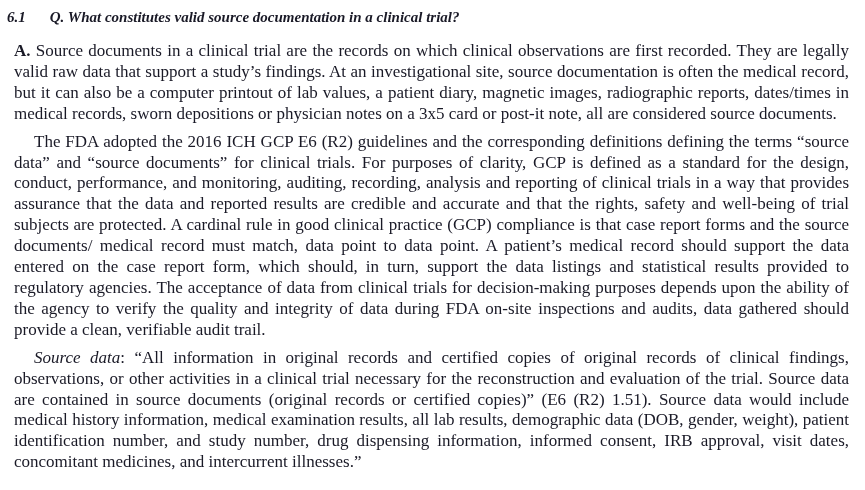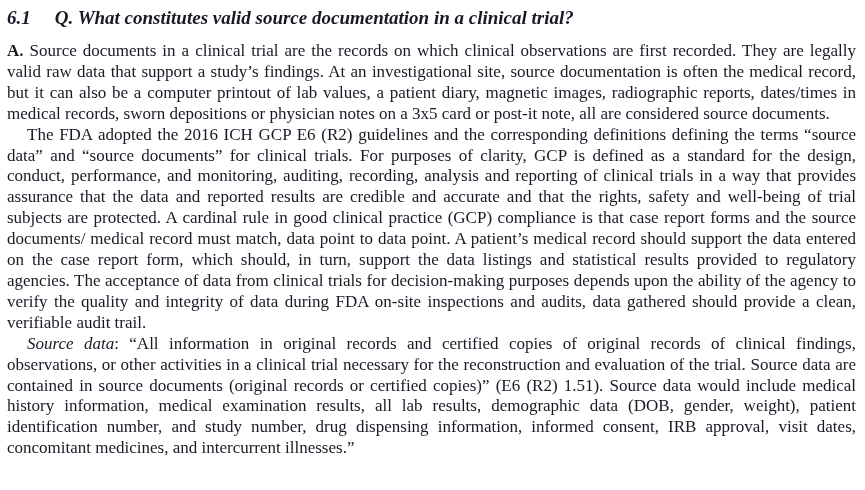--- a/index.html
+++ b/index.html
@@ -14,33 +14,33 @@
     box-sizing: border-box;
     background: #ffffff;
     padding: 7px 9px 0 7px;
     font-family: "Liberation Serif", "DejaVu Serif", serif;
     color: #191926;
     font-size: 17px;
     line-height: 20.9px;
     overflow: hidden;
   }
   .heading {
-    font-size: 19px;
+    font-size: 15px;
     font-weight: bold;
     font-style: italic;
     margin: 0 0 13px 0;
     line-height: 21px;
     white-space: nowrap;
   }
   .heading .secnum {
     display: inline-block;
     margin-right: 24px;
   }
   .para {
-    margin: 0;
+    margin: 7px;
     text-align: justify;
     font-family: Liberation Serif, serif;
   }
   .para.indent {
     text-indent: 20px;
   }
   .lead-bold {
     font-weight: bold;
   }
   .lead-italic {

